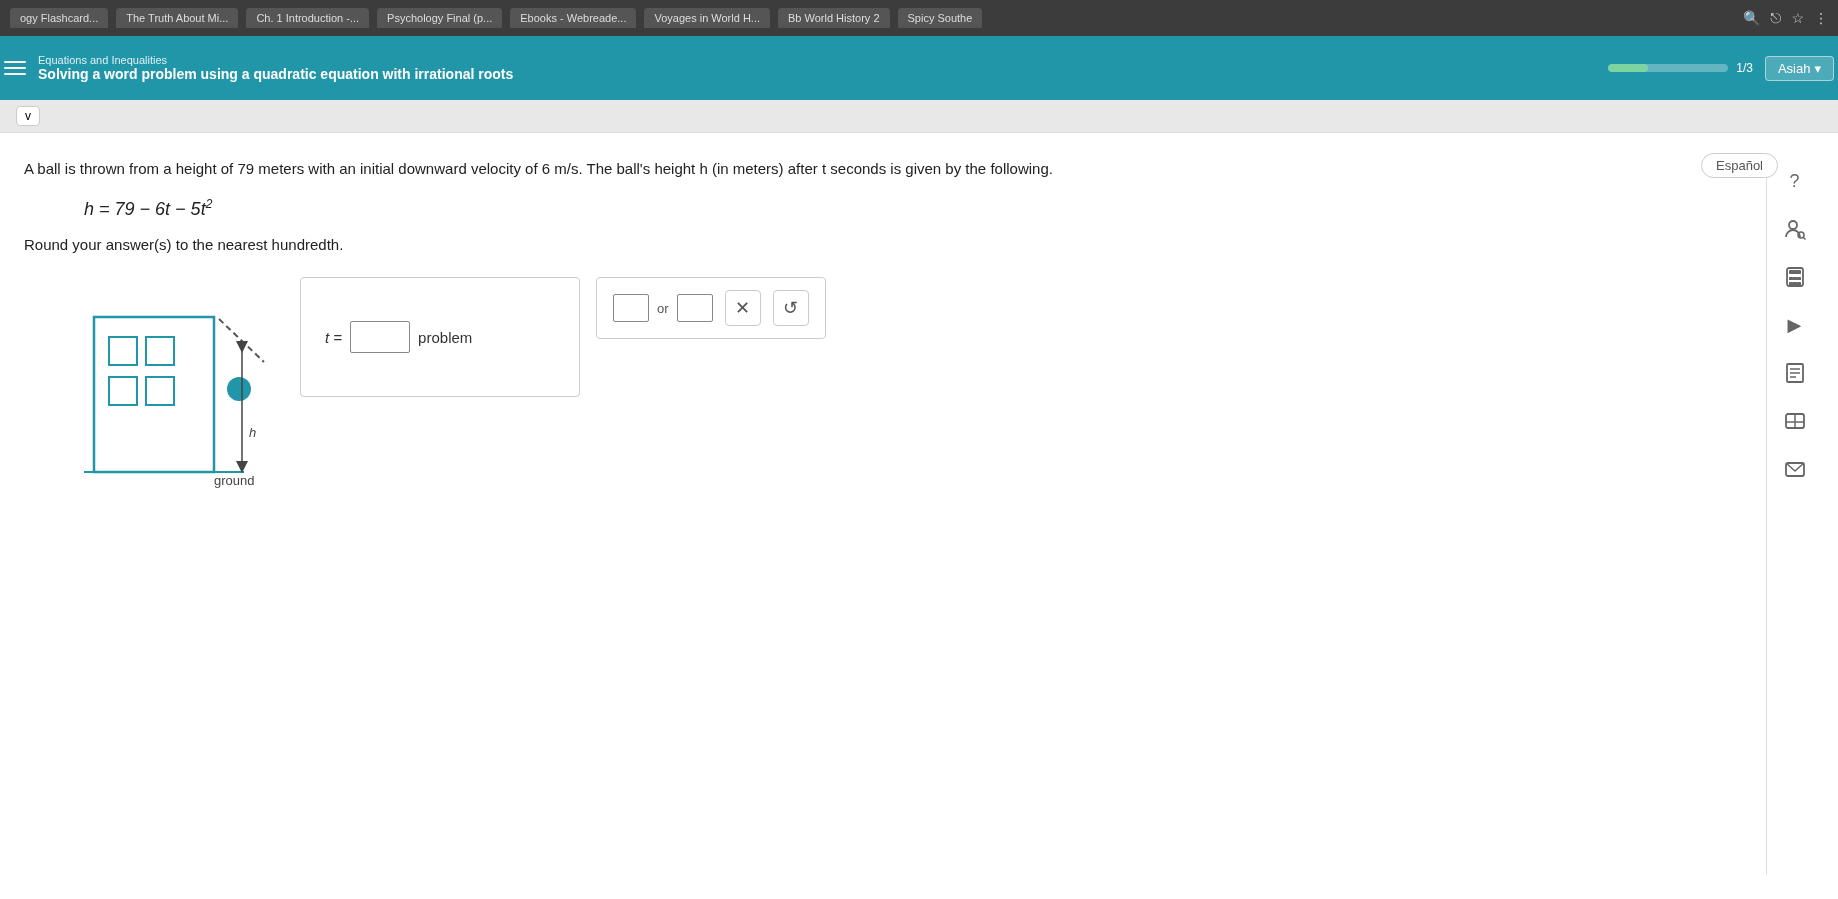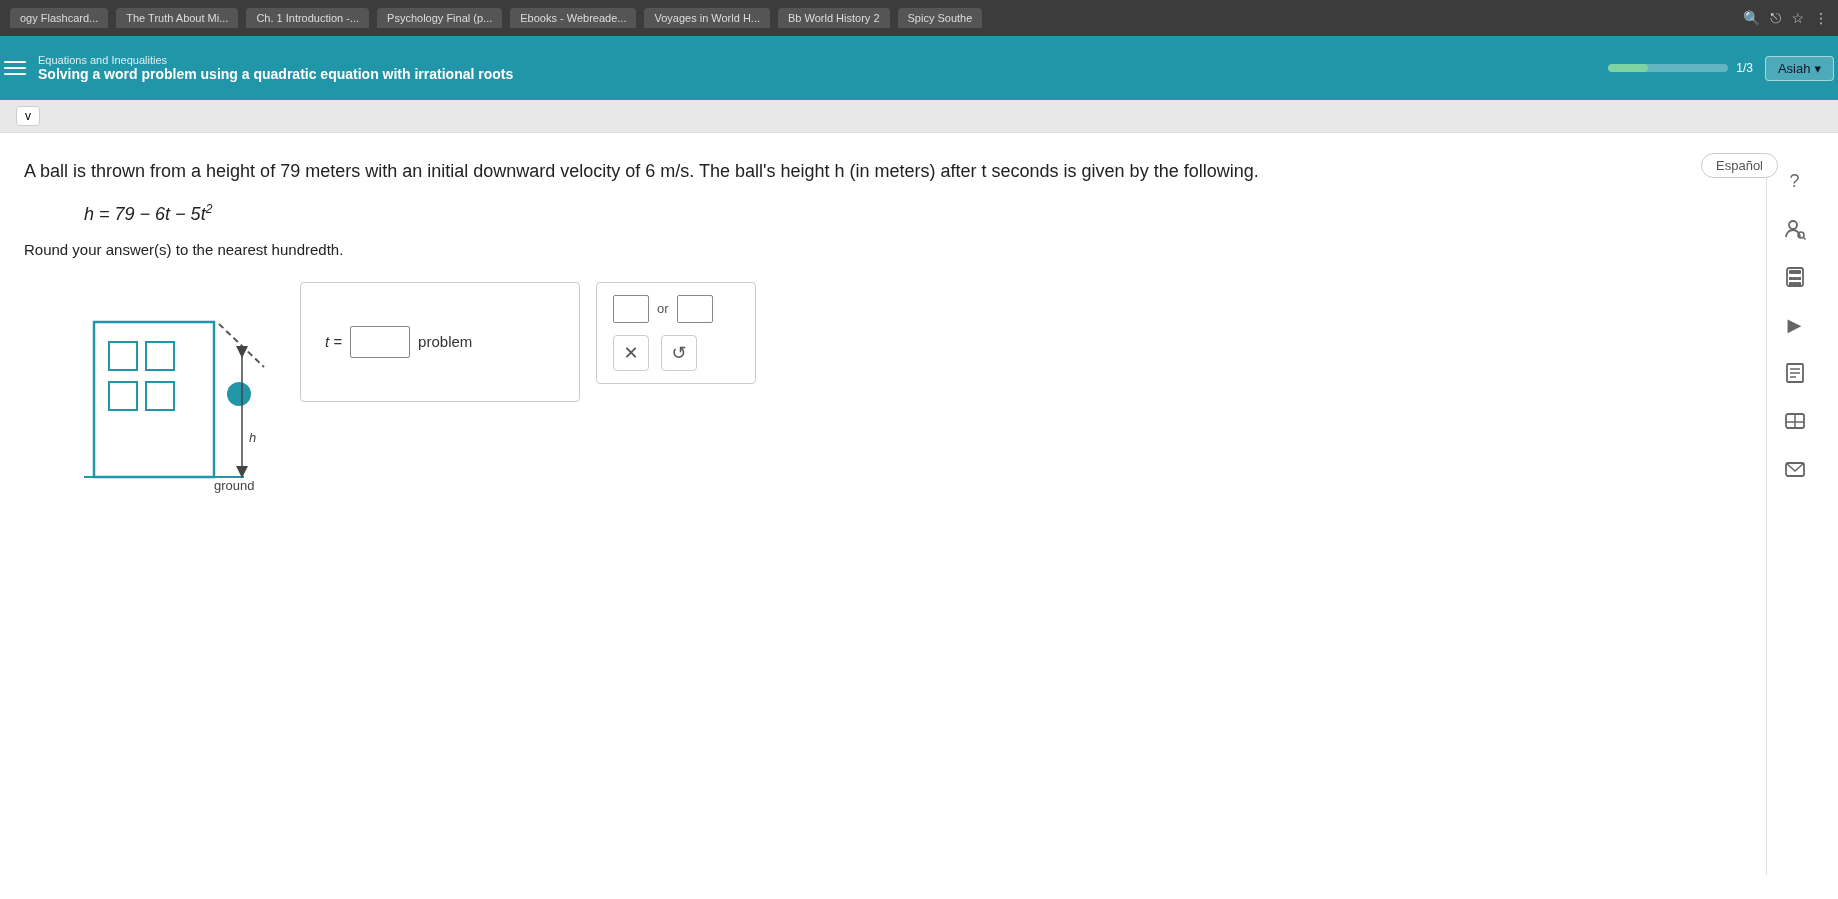--- a/index.html
+++ b/index.html
@@ -110,21 +110,21 @@
       background: #7ed4a0;
       border-radius: 4px;
     }
     .progress-text {
       font-size: 12px;
       color: white;
     }
     .user-btn {
       background: rgba(255,255,255,0.2);
       border: 1px solid rgba(255,255,255,0.5);
-      color: #0f172a;
+      color: #ffffff;
       border-radius: 4px;
       padding: 4px 12px;
       cursor: pointer;
       font-size: 13px;
       display: flex;
       align-items: flex-end;
       gap: 4px;
     }
 
     
@@ -176,21 +176,21 @@
       align-items: center;
       justify-content: center;
       cursor: pointer;
       color: #666;
       font-size: 18px;
       border-radius: 4px;
     }
 
     
     .problem-text {
-      font-size: 18px;
+      font-size: 15px;
       color: #222;
       line-height: 1.6;
       margin-bottom: 16px;
     }
 
     
     .equation {
       font-size: 18px;
       color: #222;
       margin: 16px 0 16px 60px;
@@ -258,21 +258,21 @@
       color: #333;
     }
 
     
     .or-check-box {
       border: 1px solid #ccc;
       border-radius: 4px;
       padding: 12px 16px;
       background: white;
       display: flex;
-      flex-direction: column;
+      flex-direction: row;
       gap: 12px;
       min-width: 160px;
     }
     .or-row {
       display: flex;
       align-items: center;
       gap: 8px;
     }
     .or-input-small {
       width: 36px;

